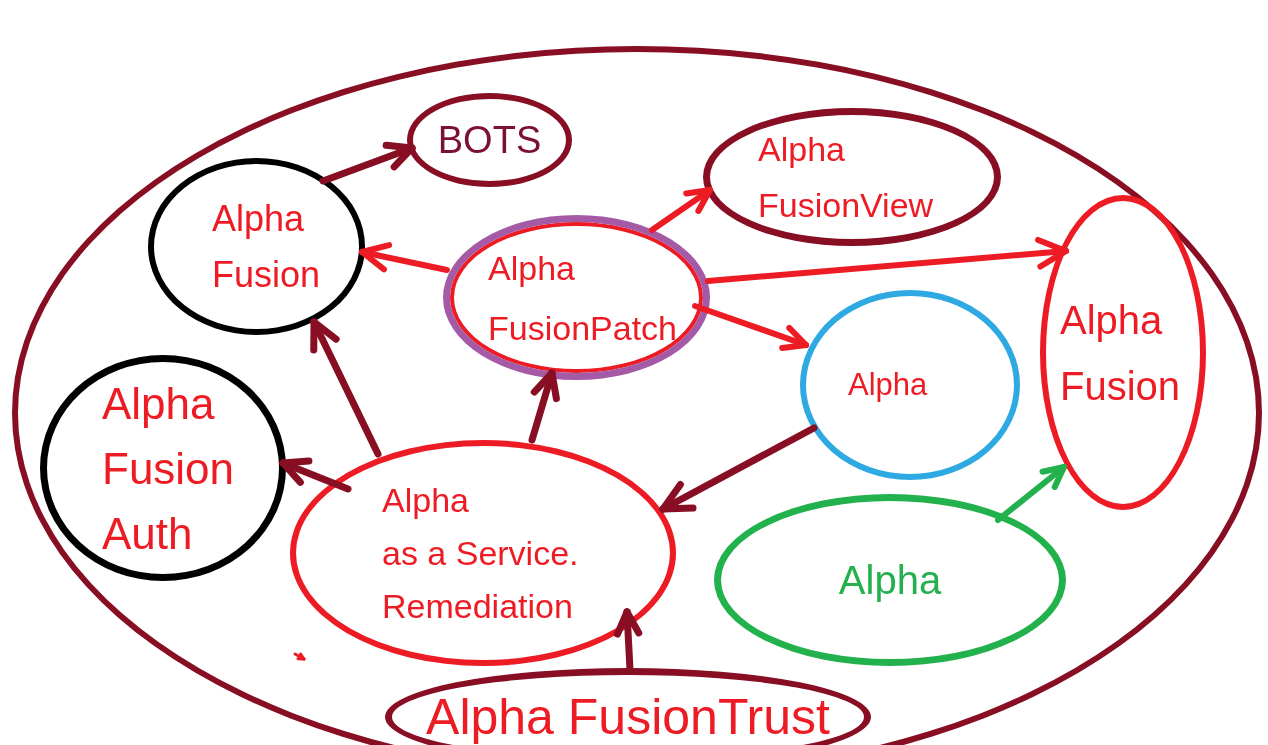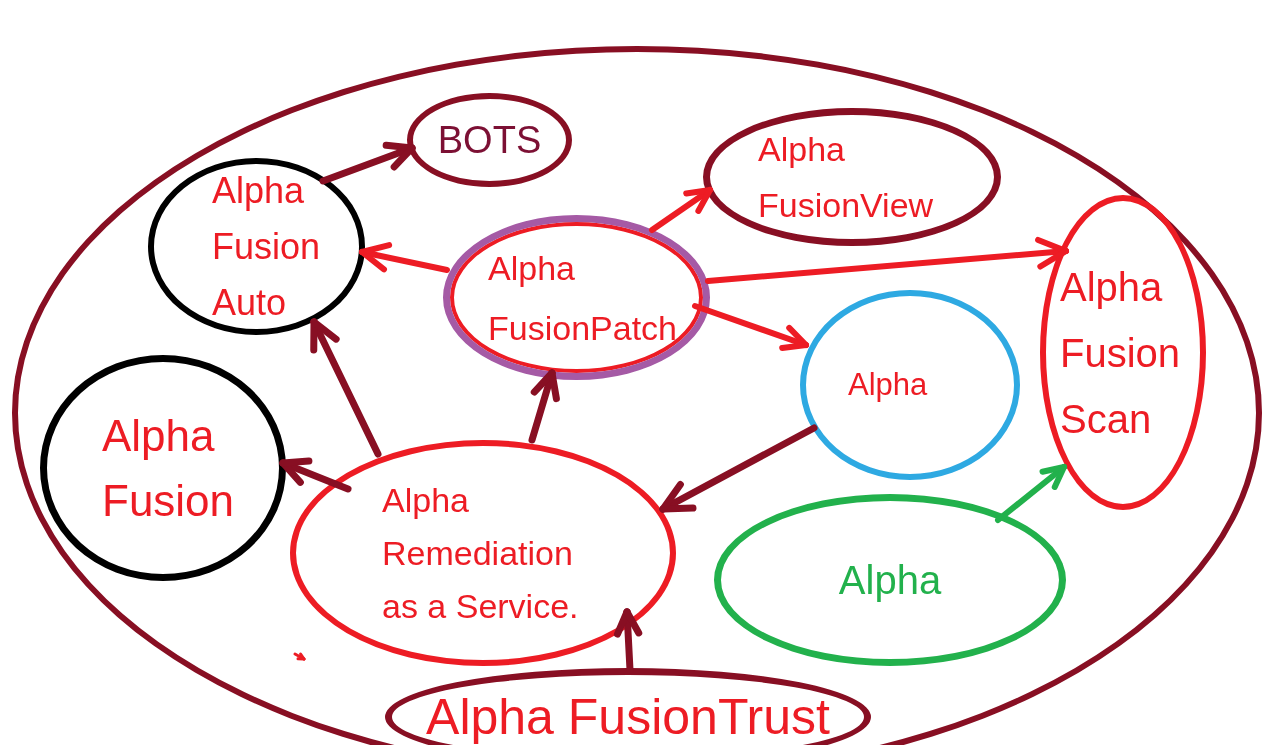--- a/index.html
+++ b/index.html
@@ -34,52 +34,51 @@
 
   <div class="node n-outer" style="border-color: rgb(136, 15, 35); color: rgb(136, 15, 35);"></div>
 
   <div class="node n-bots" style="border-color: rgb(136, 15, 35); color: rgb(124, 16, 52);">
     <span>BOTS</span>
   </div>
 
   <div class="node n-auto" style="border-color: rgb(0, 0, 0); color: rgb(237, 28, 36);">
     <span>Alpha</span>
     <span>Fusion</span>
-    <span>Auto</span>
   </div>
 
   <div class="node n-smart" style="border-color: rgb(136, 15, 35); color: rgb(237, 28, 36);">
     <span>Alpha</span>
     <span>FusionView</span>
   </div>
 
   <div class="node n-view" style="border-color: rgb(165, 90, 165); color: rgb(237, 28, 36); box-shadow: rgb(237, 28, 36) 0px 0px 0px 4px inset;">
     <span>Alpha</span>
     <span>FusionPatch</span>
   </div>
 
   <div class="node n-ml" style="border-color: rgb(46, 169, 226); color: rgb(237, 28, 36);">
     <span>Alpha</span>
   </div>
 
   <div class="node n-scan" style="border-color: rgb(237, 28, 36); color: rgb(237, 28, 36);">
     <span>Alpha</span>
     <span>Fusion</span>
-    <span>Scan</span>
   </div>
 
   <div class="node n-auth" style="border-color: rgb(0, 0, 0); color: rgb(237, 28, 36);">
     <span>Alpha</span>
     <span>Fusion</span>
+    <span>Auth</span>
   </div>
 
   <div class="node n-rem" style="border-color: rgb(237, 28, 36); color: rgb(237, 28, 36);">
     <span>Alpha</span>
+    <span>as a Service.</span>
     <span>Remediation</span>
-    <span>as a Service.</span>
   </div>
 
   <div class="node n-patch" style="border-color: rgb(34, 177, 76); color: rgb(34, 177, 76);">
     <span>Alpha</span>
   </div>
 
   <div class="node n-trust" style="border-color: rgb(136, 15, 35); color: rgb(237, 28, 36);">
     <span>Alpha FusionTrust</span>
   </div>
 

